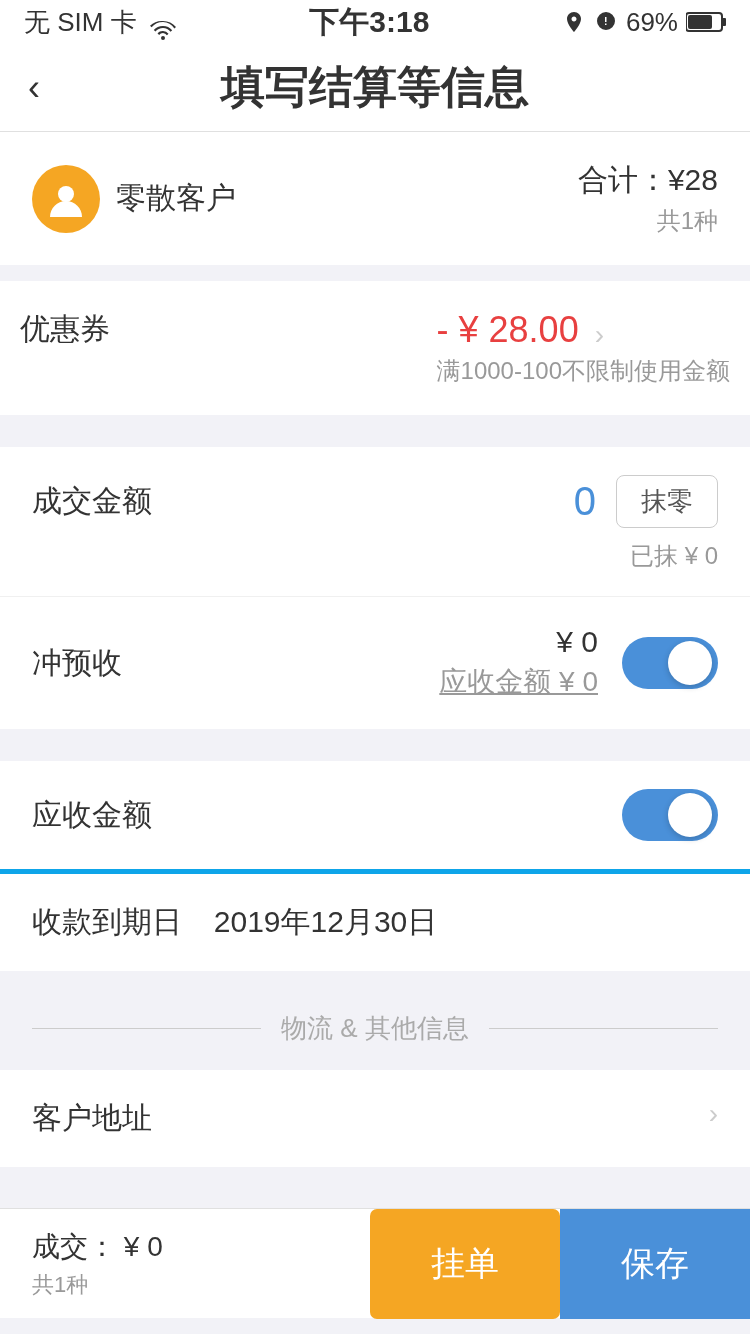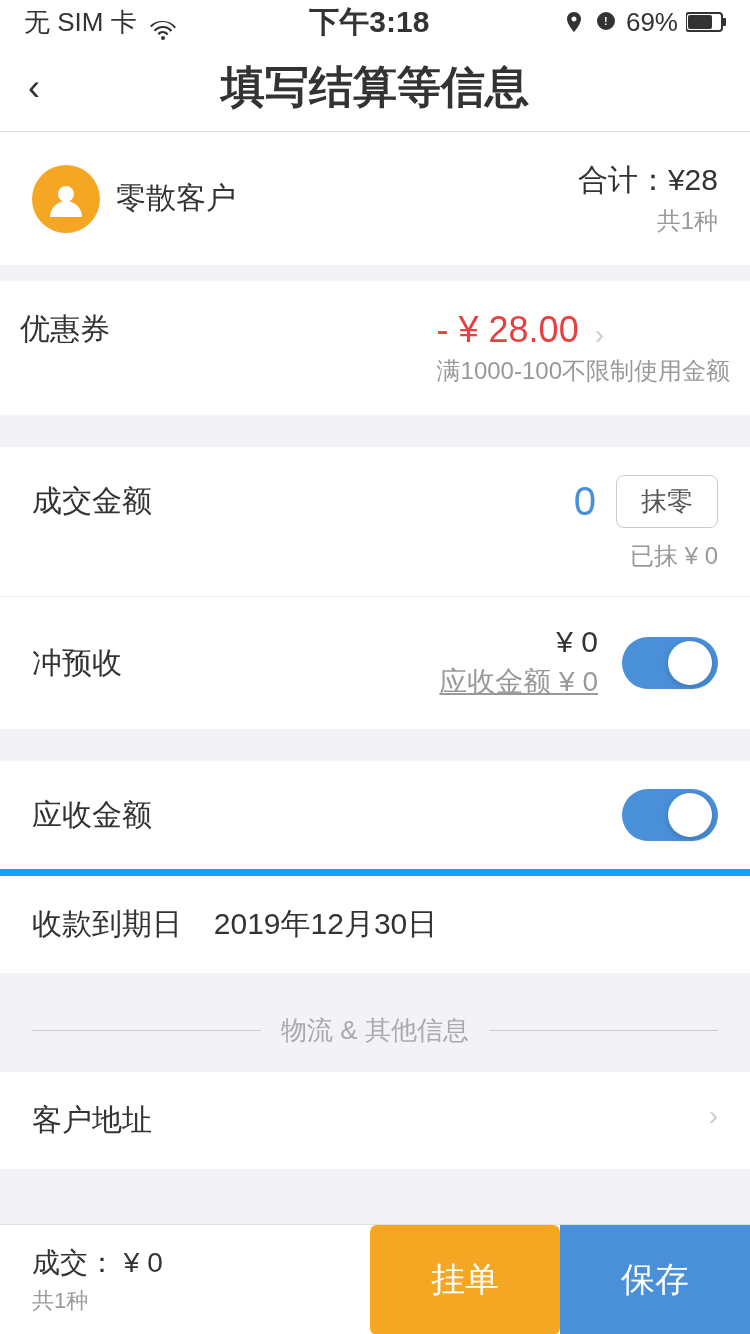--- a/index.html
+++ b/index.html
@@ -192,21 +192,21 @@
       display: flex;
       align-items: center;
       justify-content: space-between;
     }
     .credit-label { font-size: 30px; color: #333; }
 
     
     .duedate-section {
       background: #fff;
       padding: 28px 32px;
-      border-top: 7px solid #0ea5e9;
+      border-top: 5px solid #0ea5e9;
     }
     .duedate-label { font-size: 30px; color: #333; }
     .duedate-value { font-size: 30px; color: #333; }
 
     
     .logistics-divider {
       background: #f2f2f7;
       padding: 24px 32px;
       display: flex;
       align-items: center;
@@ -227,21 +227,21 @@
       display: flex;
       align-items: flex-start;
       justify-content: space-between;
     }
     .address-label { font-size: 30px; color: #333; flex-shrink: 0; margin-right: 32px; }
     .address-value { font-size: 28px; color: #555; flex: 1; }
 
     
     .bottom-bar {
       position: fixed;
-      bottom: 0;
+      bottom: 16px;
       left: 0;
       width: 750px;
       height: 110px;
       background: #fff;
       display: flex;
       align-items: center;
       border-top: 1px solid #e0e0e0;
     }
     .bottom-summary {
       flex: 1;

